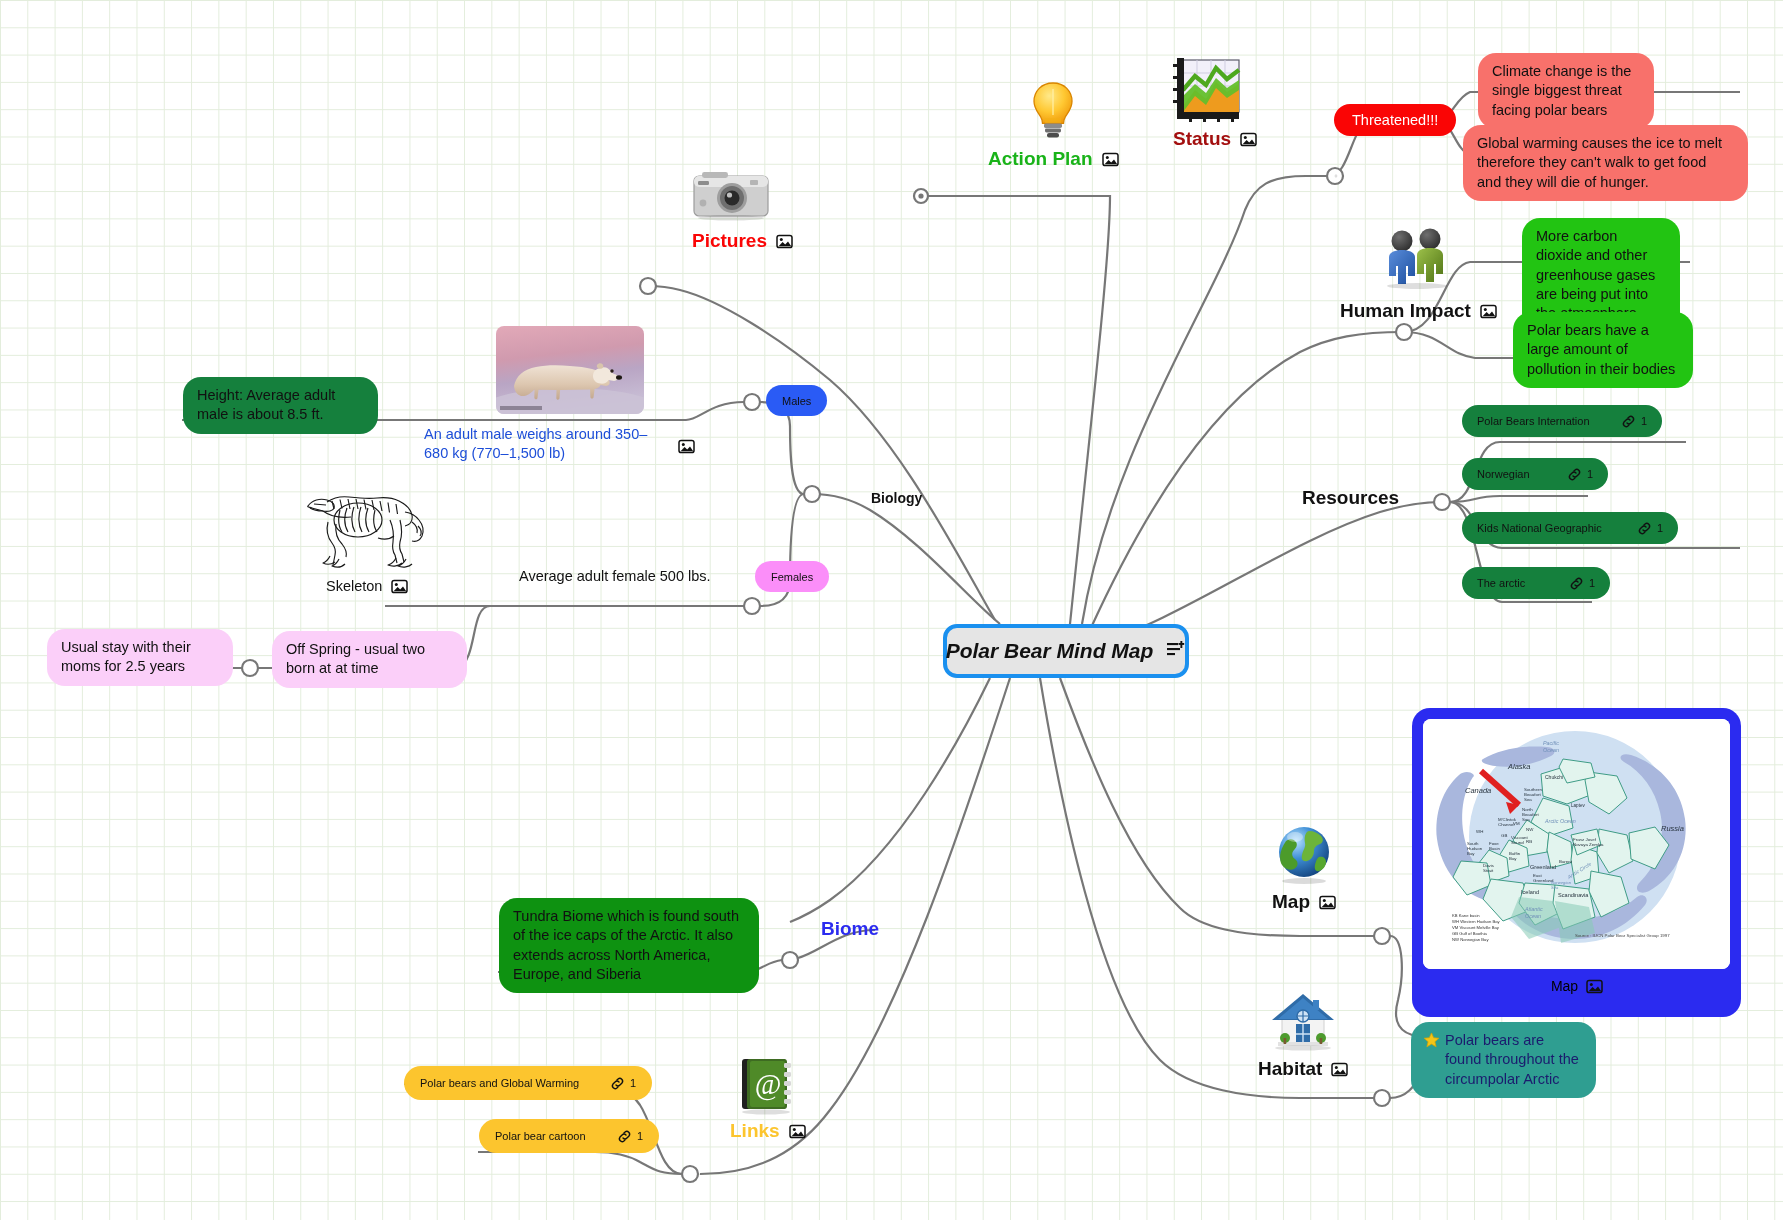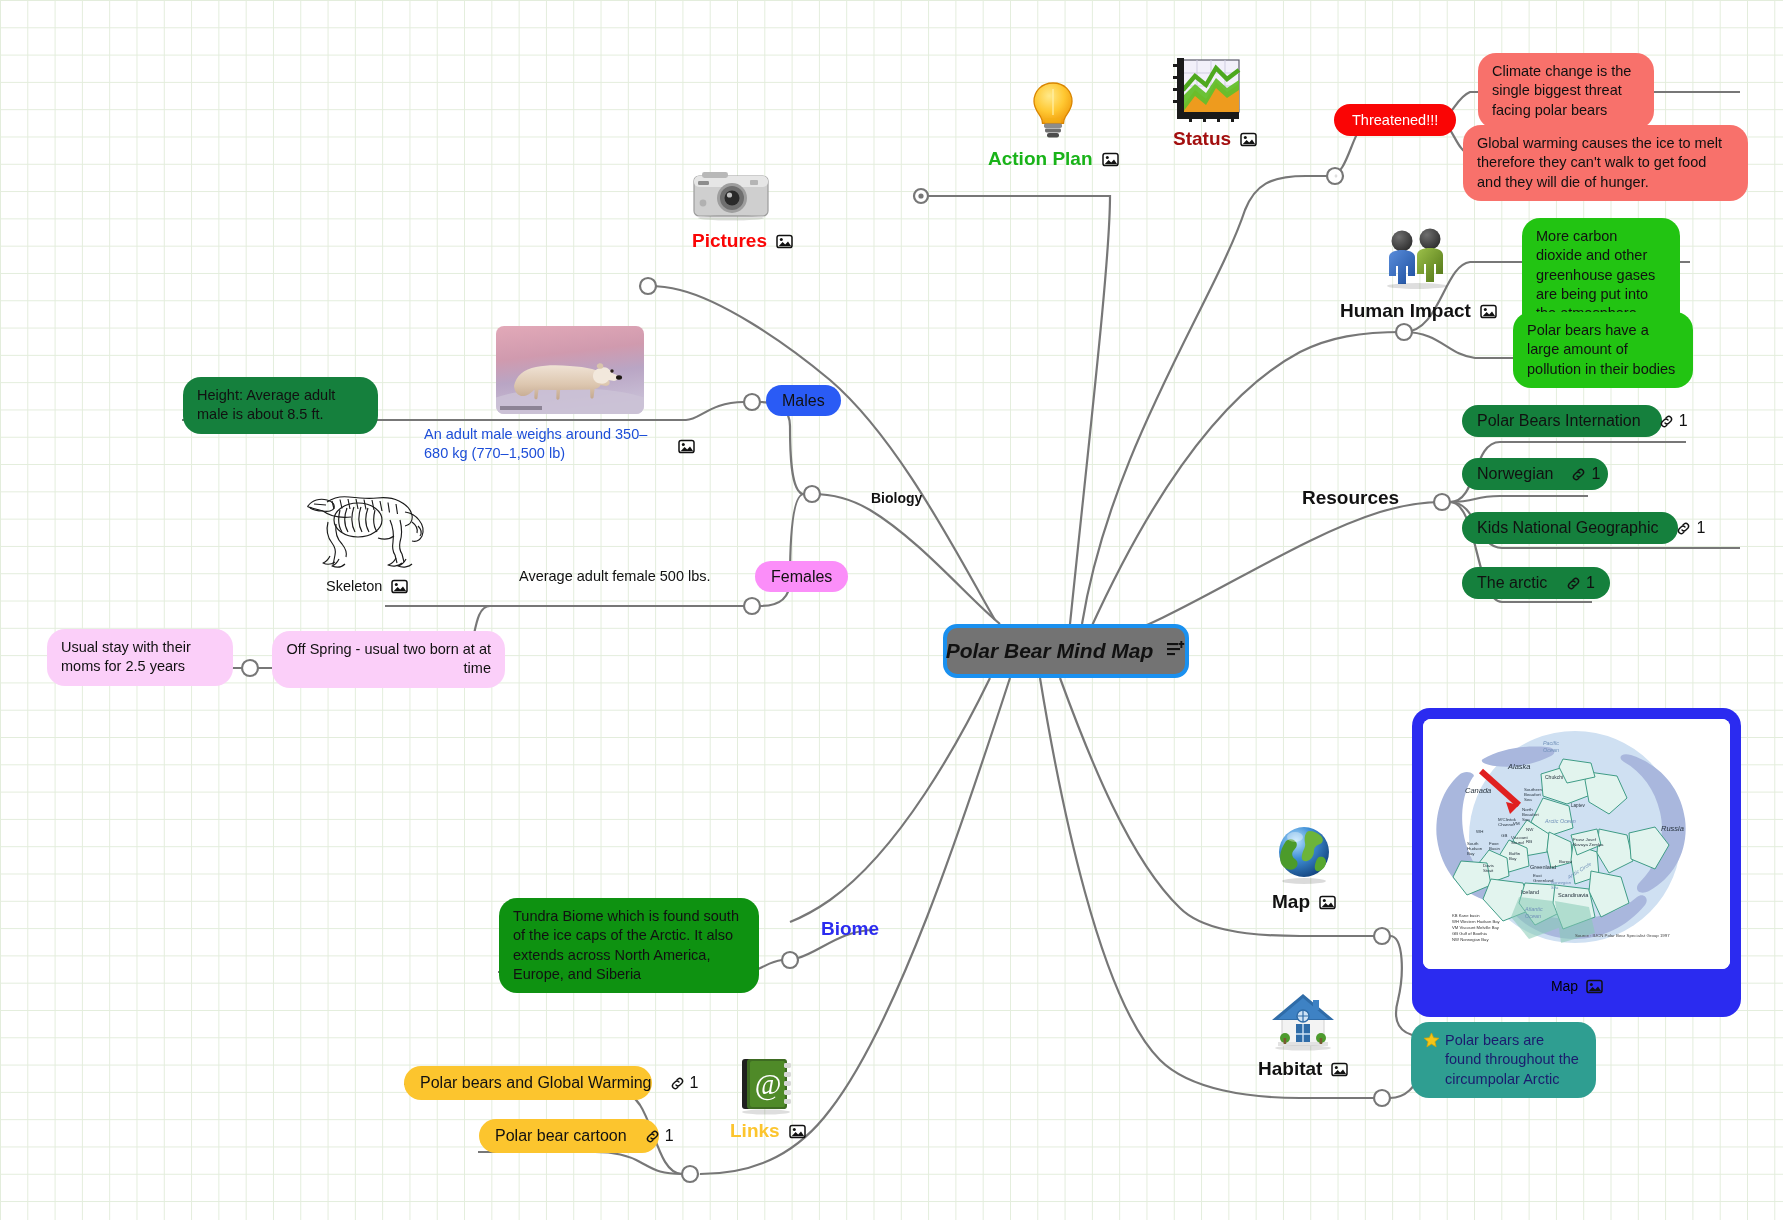--- a/index.html
+++ b/index.html
@@ -14,21 +14,21 @@
     font-family:"Liberation Sans", sans-serif;
     -webkit-font-smoothing:antialiased;
   }
   #canvas{position:absolute;inset:0;}
   svg.wires{position:absolute;left:0;top:0;width:1783px;height:1220px;pointer-events:none;}
   .node{position:absolute;}
 
   
   .root{
     left:943px;top:624px;width:246px;height:54px;
-    background:#737373;border:4px solid #1a90ef;border-radius:14px;
+    background:#e5e5e5;border:4px solid #1a90ef;border-radius:14px;
     display:flex;align-items:center;justify-content:center;gap:14px;
     box-sizing:border-box;
   }
   .root .root-label{
     font-size:21px;font-weight:bold;font-style:italic;color:#111;white-space:nowrap;
   }
 
   
   .topic{display:flex;align-items:center;gap:9px;white-space:nowrap;}
   .topic .tlabel{font-size:19px;font-weight:bold;}
@@ -38,21 +38,21 @@
   .emoji{display:block;}
 
   
   .bubble{
     position:absolute;border-radius:18px;padding:9px 14px;
     font-size:14.5px;line-height:1.33;color:#111;box-sizing:border-box;
   }
   .pill{
     position:absolute;border-radius:999px;
     display:flex;align-items:center;box-sizing:border-box;
-    font-size:16px;color:#111;white-space:nowrap;
+    font-size:11px;color:#111;white-space:nowrap;
   }
   .pill .lnk{display:flex;align-items:center;gap:5px;margin-left:auto;padding-left:18px;}
 
   .b-red{background:#f8716b;}
   .b-green{background:#22c412;}
   .b-cyan{background:#15803d;}
   .b-pink{background:#fbcff9;}
   .b-magenta{background:#fb8ef9;}
   .b-orange{background:#fcc52e;}
   .b-teal{background:#2f9e91;color:#1b1b6e;}
@@ -436,21 +436,21 @@
             <rect x="1" y="1.4" width="15" height="12.2" rx="2.2" fill="none" stroke="#111" stroke-width="1.5"></rect>
             <circle cx="5.3" cy="5.4" r="1.5" fill="#111"></circle>
             <path d="M2.6 12.2l4-4.2 2.6 2.6 2.8-3.2 3.2 4.8z" fill="#111"></path>
           </svg>
       </span>
     </div>
   </div>
 
   <div style="position:absolute;left:519px;top:568px;font-size:14.5px;color:#111;white-space:nowrap;">Average adult female 500 lbs.</div>
 
-  <div class="bubble b-pink" style="left:272px;top:631px;width:233px;text-align:right;">Off Spring - usual two born at at time</div>
+  <div class="bubble b-pink" style="left:272px;top:631px;width:195px;">Off Spring - usual two born at at time</div>
   <div class="bubble b-pink" style="left:47px;top:629px;width:186px;">Usual stay with their moms for 2.5 years</div>
 
   <div class="node topic" style="left:821px;top:918px;">
     <span class="tlabel" style="color:#2b2bf0;">Biome</span>
   </div>
   <div class="bubble b-darkgreen" style="left:499px;top:898px;width:260px;color:#111;">Tundra Biome which is found  south of the ice caps of the Arctic. It also extends across North America, Europe, and Siberia</div>
 
   <div class="node" style="left:1272px;top:825px;">
     <div style="display:flex;justify-content:center;">
       <svg class="emoji" width="62" height="60" viewBox="0 0 62 60">

